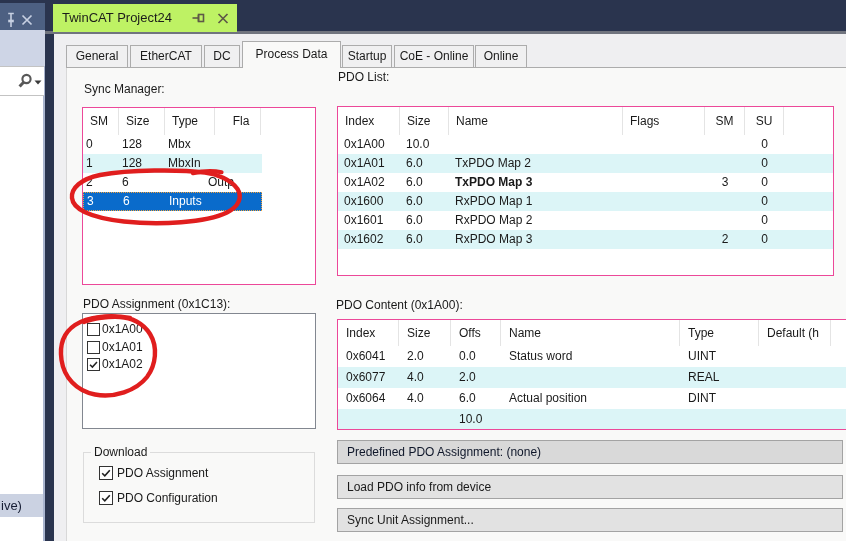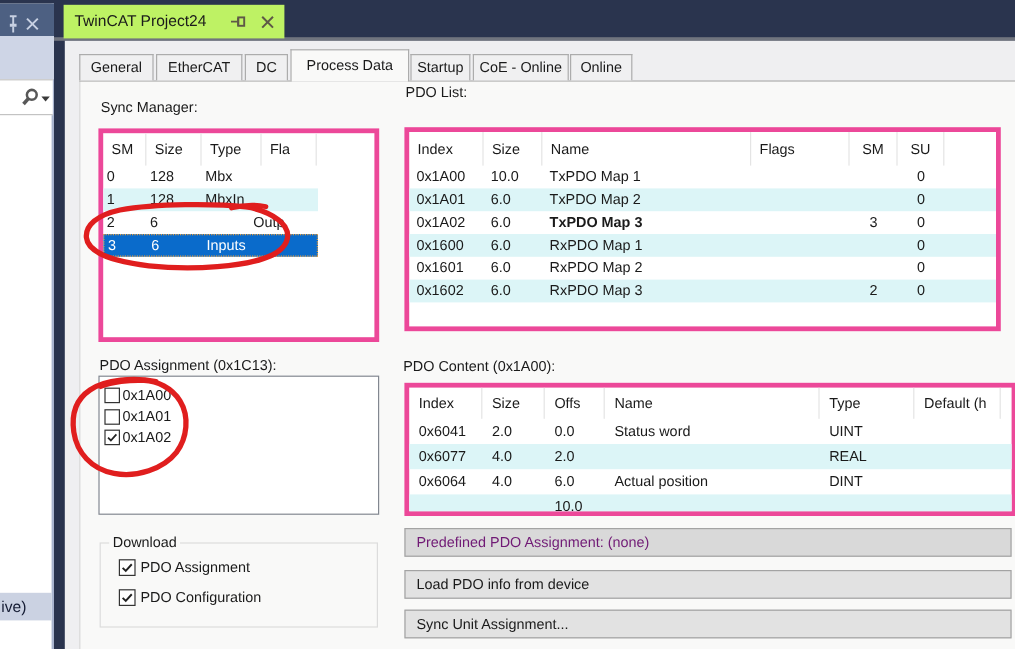--- a/index.html
+++ b/index.html
@@ -34,39 +34,39 @@
   #tabstrip-line{left:66px;top:67px;width:780px;height:1px;background:#ACACAC;}
 
   .tab{position:absolute;top:45px;height:22px;background:#F0F0F1;border:1px solid #ACACAC;border-bottom:none;
        text-align:center;line-height:21px;white-space:nowrap;overflow:hidden;}
   .tab.selected{top:41px;height:27px;background:#F9F9F8;z-index:3;line-height:24px;}
 
   
   .lbl{position:absolute;white-space:nowrap;color:#1a1a1a;}
 
   
-  .lv{position:absolute;background:#ffffff;border:4px solid #ec4899;overflow:hidden;}
+  .lv{position:absolute;background:#ffffff;border:1px solid #ec4899;overflow:hidden;}
   .lv .hdr{position:absolute;left:0;top:0;width:100%;}
   .lv .hcell{position:absolute;top:0;white-space:nowrap;overflow:hidden;padding-left:7px;border-right:1px solid #E4E4E4;}
   .lv .row{position:absolute;white-space:nowrap;}
   .lv .cell{position:absolute;top:0;white-space:nowrap;overflow:hidden;}
   .lv .row.sel{background:#0A6BCB;color:#ffffff;border:1px dotted #F0A23C;}
 
   
   #pdo-assign-box{background:#ffffff;border:1px solid #828790;}
   .cb{position:absolute;background:#ffffff;border:1px solid #333333;}
   .cb svg{position:absolute;left:0;top:0;}
   .cblabel{position:absolute;white-space:nowrap;}
   #download-group{border:1px solid #DCDCDC;}
   #download-label{position:absolute;background:#F9F9F8;padding:0 3px;white-space:nowrap;}
 
   
   .wbtn{position:absolute;left:337px;width:506px;height:24px;background:#E2E2E2;border:1px solid #A3A3A3;
         line-height:22px;padding-left:9px;white-space:nowrap;overflow:hidden;}
-  .wbtn.disabled{background:#D9D9D9;color:#701a75;}
+  .wbtn.disabled{background:#D9D9D9;color:#0f172a;}
 
   
   #annot{left:0;top:0;width:846px;height:541px;pointer-events:none;z-index:9;}
 </style>
 </head>
 <body>
 
 <div id="screen">
 
   <div id="left-panel" class="abs">
@@ -129,21 +129,21 @@
   <div class="lbl" style="left:84px;top:82px">Sync Manager:</div>
   <div class="lbl" style="left:338px;top:70px">PDO List:</div>
   <div class="lbl" style="left:83px;top:297px">PDO Assignment (0x1C13):</div>
   <div class="lbl" style="left:336px;top:298px">PDO Content (0x1A00):</div>
 
   <div id="sync-table" class="lv" style="left:82px;top:107px;width:234px;height:178px">
       <div class="hdr" style="height: 27px;">
         <div class="hcell" style="left: 0px; width: 36px; line-height: 27px; height: 27px; padding-left: 7px;">SM</div>
         <div class="hcell" style="left: 36px; width: 46px; line-height: 27px; height: 27px; padding-left: 7px;">Size</div>
         <div class="hcell" style="left: 82px; width: 50px; line-height: 27px; height: 27px; padding-left: 7px;">Type</div>
-        <div class="hcell" style="left: 132px; width: 46px; line-height: 27px; height: 27px; padding-left: 7px;">Fla</div>
+        <div class="hcell" style="left: 132px; width: 46px; line-height: 27px; height: 27px; padding-left: 7px; text-align: center;">Fla</div>
       </div>
       <div class="row" style="top: 27px; left: 0px; height: 19px; width: 179px;">
         <div class="cell" style="left: 0px; width: 36px; line-height: 19px; height: 100%; padding-left: 3px;">0</div>
         <div class="cell" style="left: 36px; width: 46px; line-height: 19px; height: 100%; padding-left: 3px;">128</div>
         <div class="cell" style="left: 82px; width: 50px; line-height: 19px; height: 100%; padding-left: 3px;">Mbx</div>
         <div class="cell" style="left: 132px; width: 46px; line-height: 19px; height: 100%; padding-left: 3px;"></div>
       </div>
       <div class="row" style="top: 46px; left: 0px; height: 19px; width: 179px; background: rgb(220, 245, 247);">
         <div class="cell" style="left: 0px; width: 36px; line-height: 19px; height: 100%; padding-left: 3px;">1</div>
         <div class="cell" style="left: 36px; width: 46px; line-height: 19px; height: 100%; padding-left: 3px;">128</div>
@@ -169,21 +169,20 @@
         <div class="hcell" style="left: 0px; width: 62px; line-height: 28px; height: 28px; padding-left: 7px;">Index</div>
         <div class="hcell" style="left: 62px; width: 49px; line-height: 28px; height: 28px; padding-left: 7px;">Size</div>
         <div class="hcell" style="left: 111px; width: 174px; line-height: 28px; height: 28px; padding-left: 7px;">Name</div>
         <div class="hcell" style="left: 285px; width: 82px; line-height: 28px; height: 28px; padding-left: 7px;">Flags</div>
         <div class="hcell" style="left: 367px; width: 40px; line-height: 28px; height: 28px; text-align: center; padding-left: 0px;">SM</div>
         <div class="hcell" style="left: 407px; width: 39px; line-height: 28px; height: 28px; text-align: center; padding-left: 0px;">SU</div>
       </div>
       <div class="row" style="top: 28px; left: 0px; height: 19px; width: 495px;">
         <div class="cell" style="left: 0px; width: 62px; line-height: 19px; height: 100%; padding-left: 6px;">0x1A00</div>
         <div class="cell" style="left: 62px; width: 49px; line-height: 19px; height: 100%; padding-left: 6px;">10.0</div>
-        <div class="cell" style="left: 111px; width: 174px; line-height: 19px; height: 100%; padding-left: 6px;">TxPDO Map 1</div>
         <div class="cell" style="left: 285px; width: 82px; line-height: 19px; height: 100%; padding-left: 6px;"></div>
         <div class="cell" style="left: 367px; width: 40px; line-height: 19px; height: 100%; text-align: center;"></div>
         <div class="cell" style="left: 407px; width: 39px; line-height: 19px; height: 100%; text-align: center;">0</div>
       </div>
       <div class="row" style="top: 47px; left: 0px; height: 19px; width: 495px; background: rgb(220, 245, 247);">
         <div class="cell" style="left: 0px; width: 62px; line-height: 19px; height: 100%; padding-left: 6px;">0x1A01</div>
         <div class="cell" style="left: 62px; width: 49px; line-height: 19px; height: 100%; padding-left: 6px;">6.0</div>
         <div class="cell" style="left: 111px; width: 174px; line-height: 19px; height: 100%; padding-left: 6px;">TxPDO Map 2</div>
         <div class="cell" style="left: 285px; width: 82px; line-height: 19px; height: 100%; padding-left: 6px;"></div>
         <div class="cell" style="left: 367px; width: 40px; line-height: 19px; height: 100%; text-align: center;"></div>

